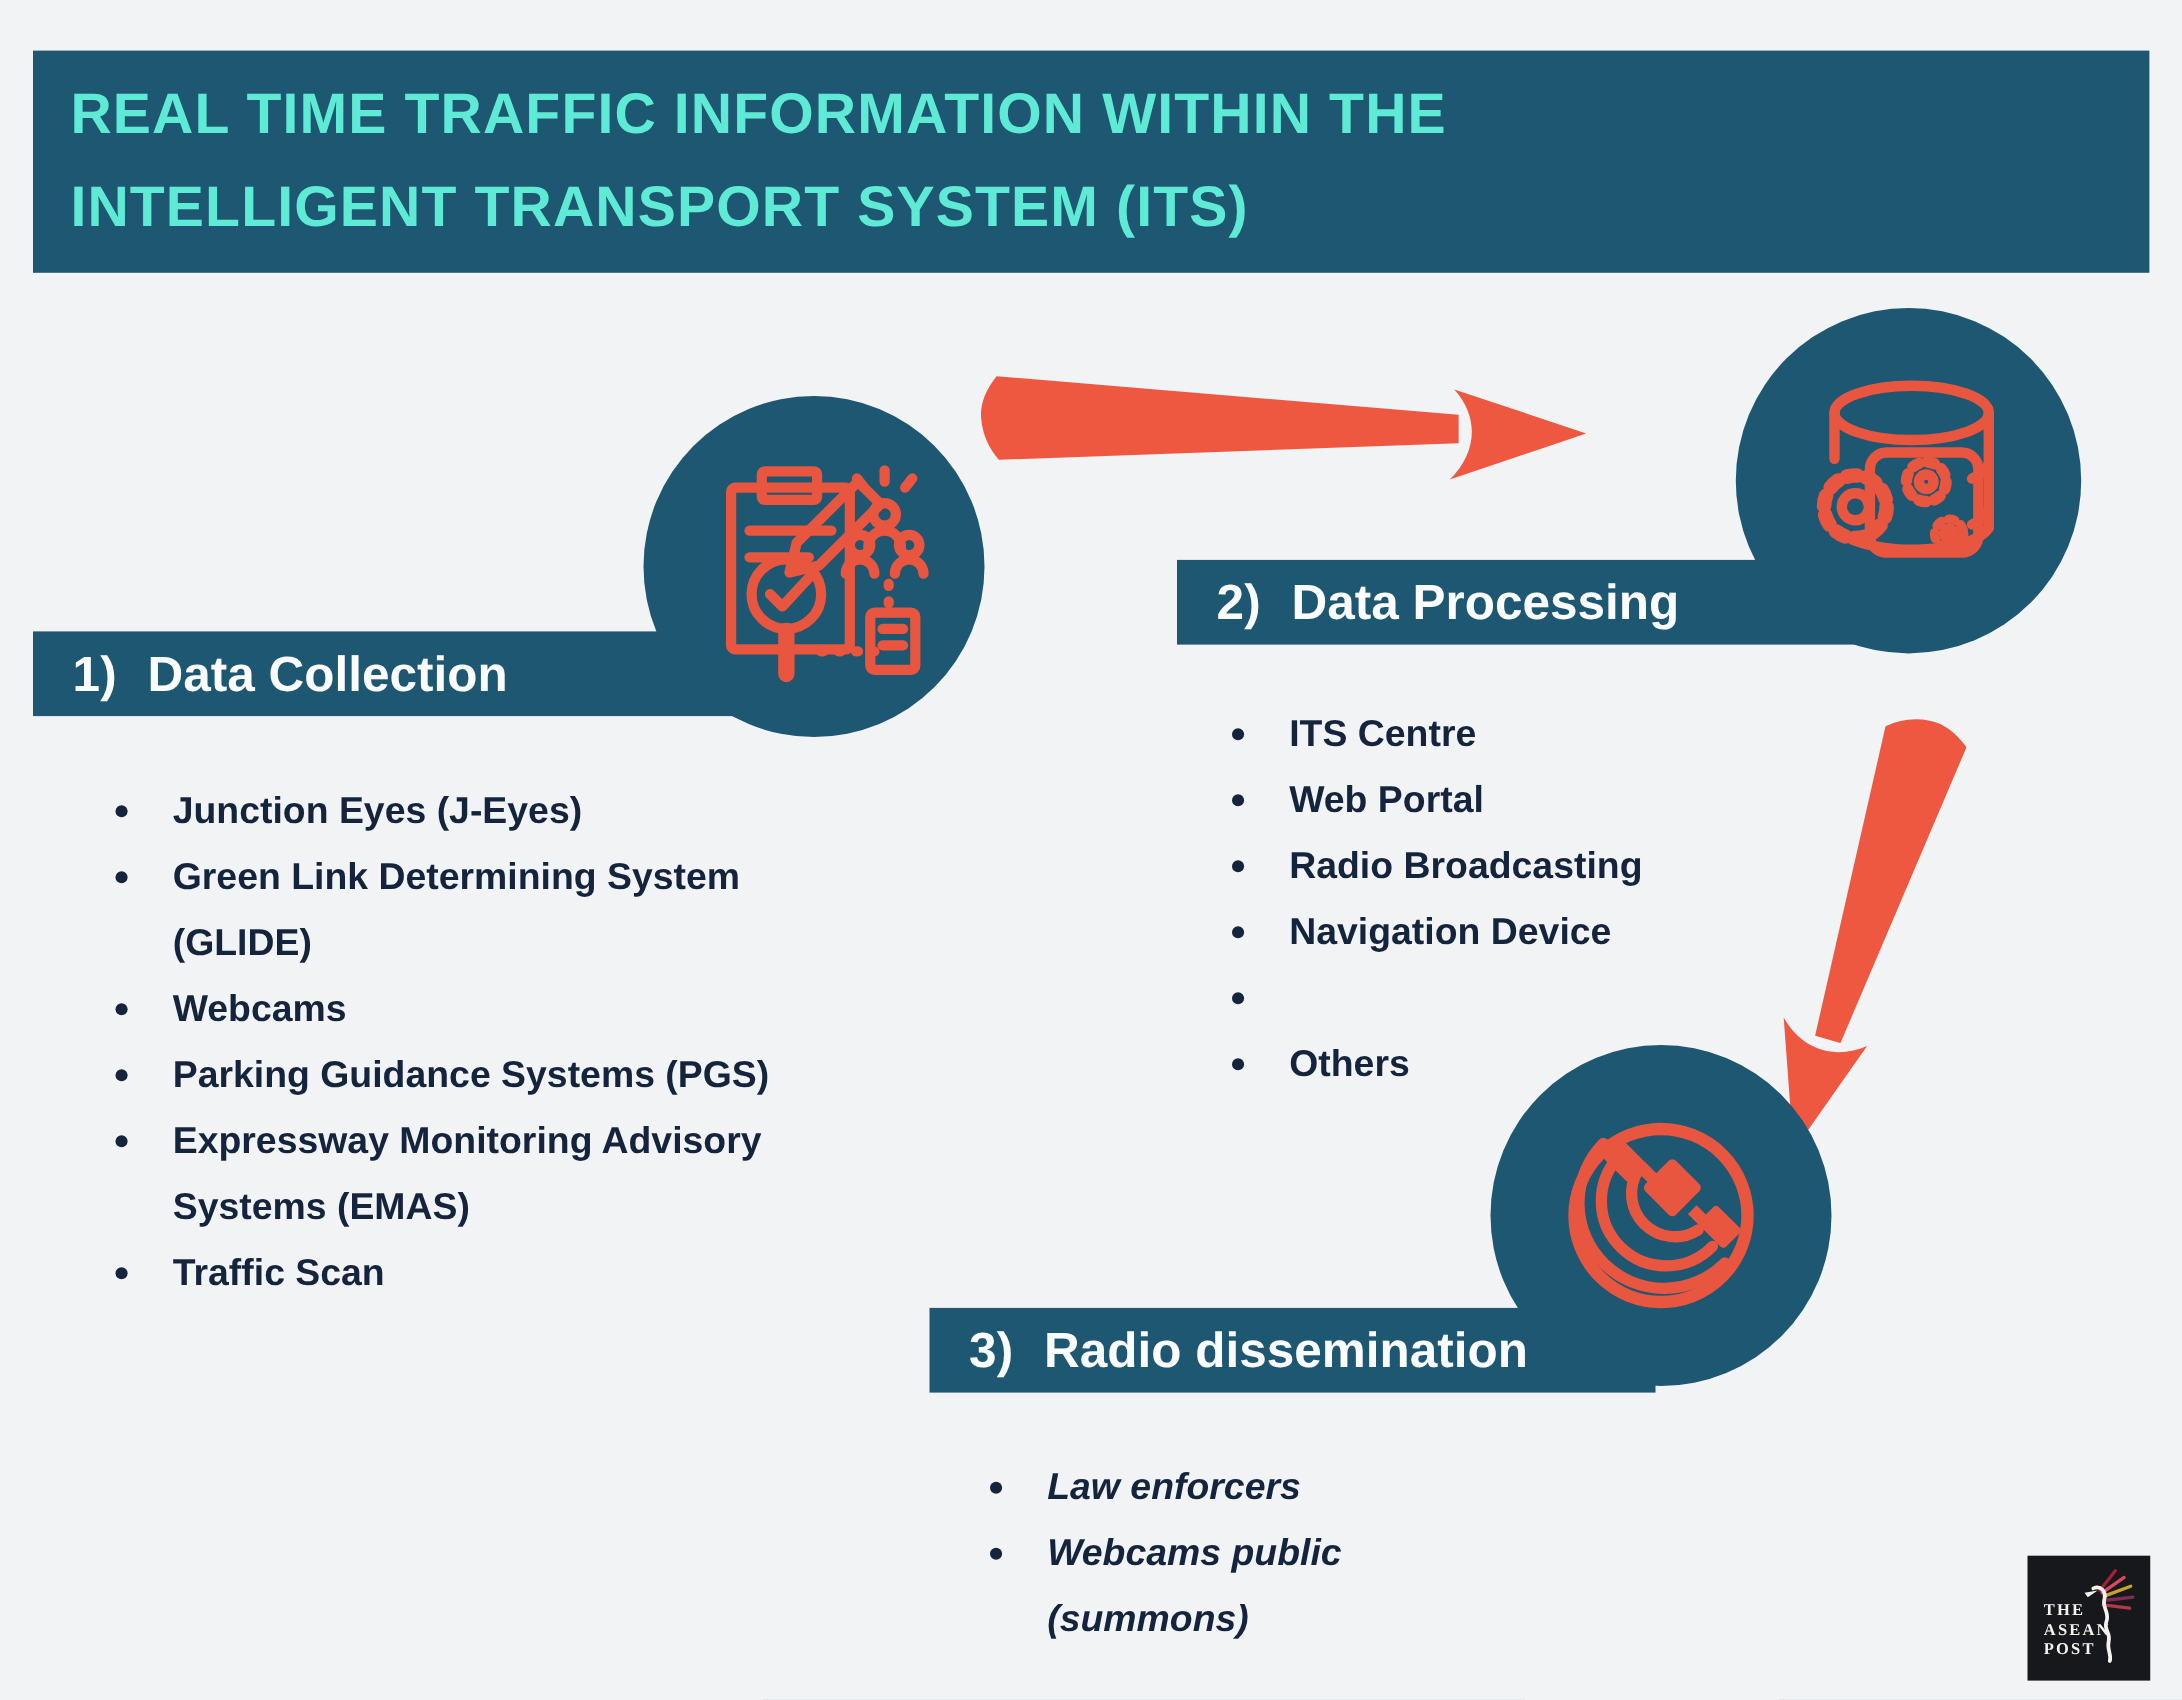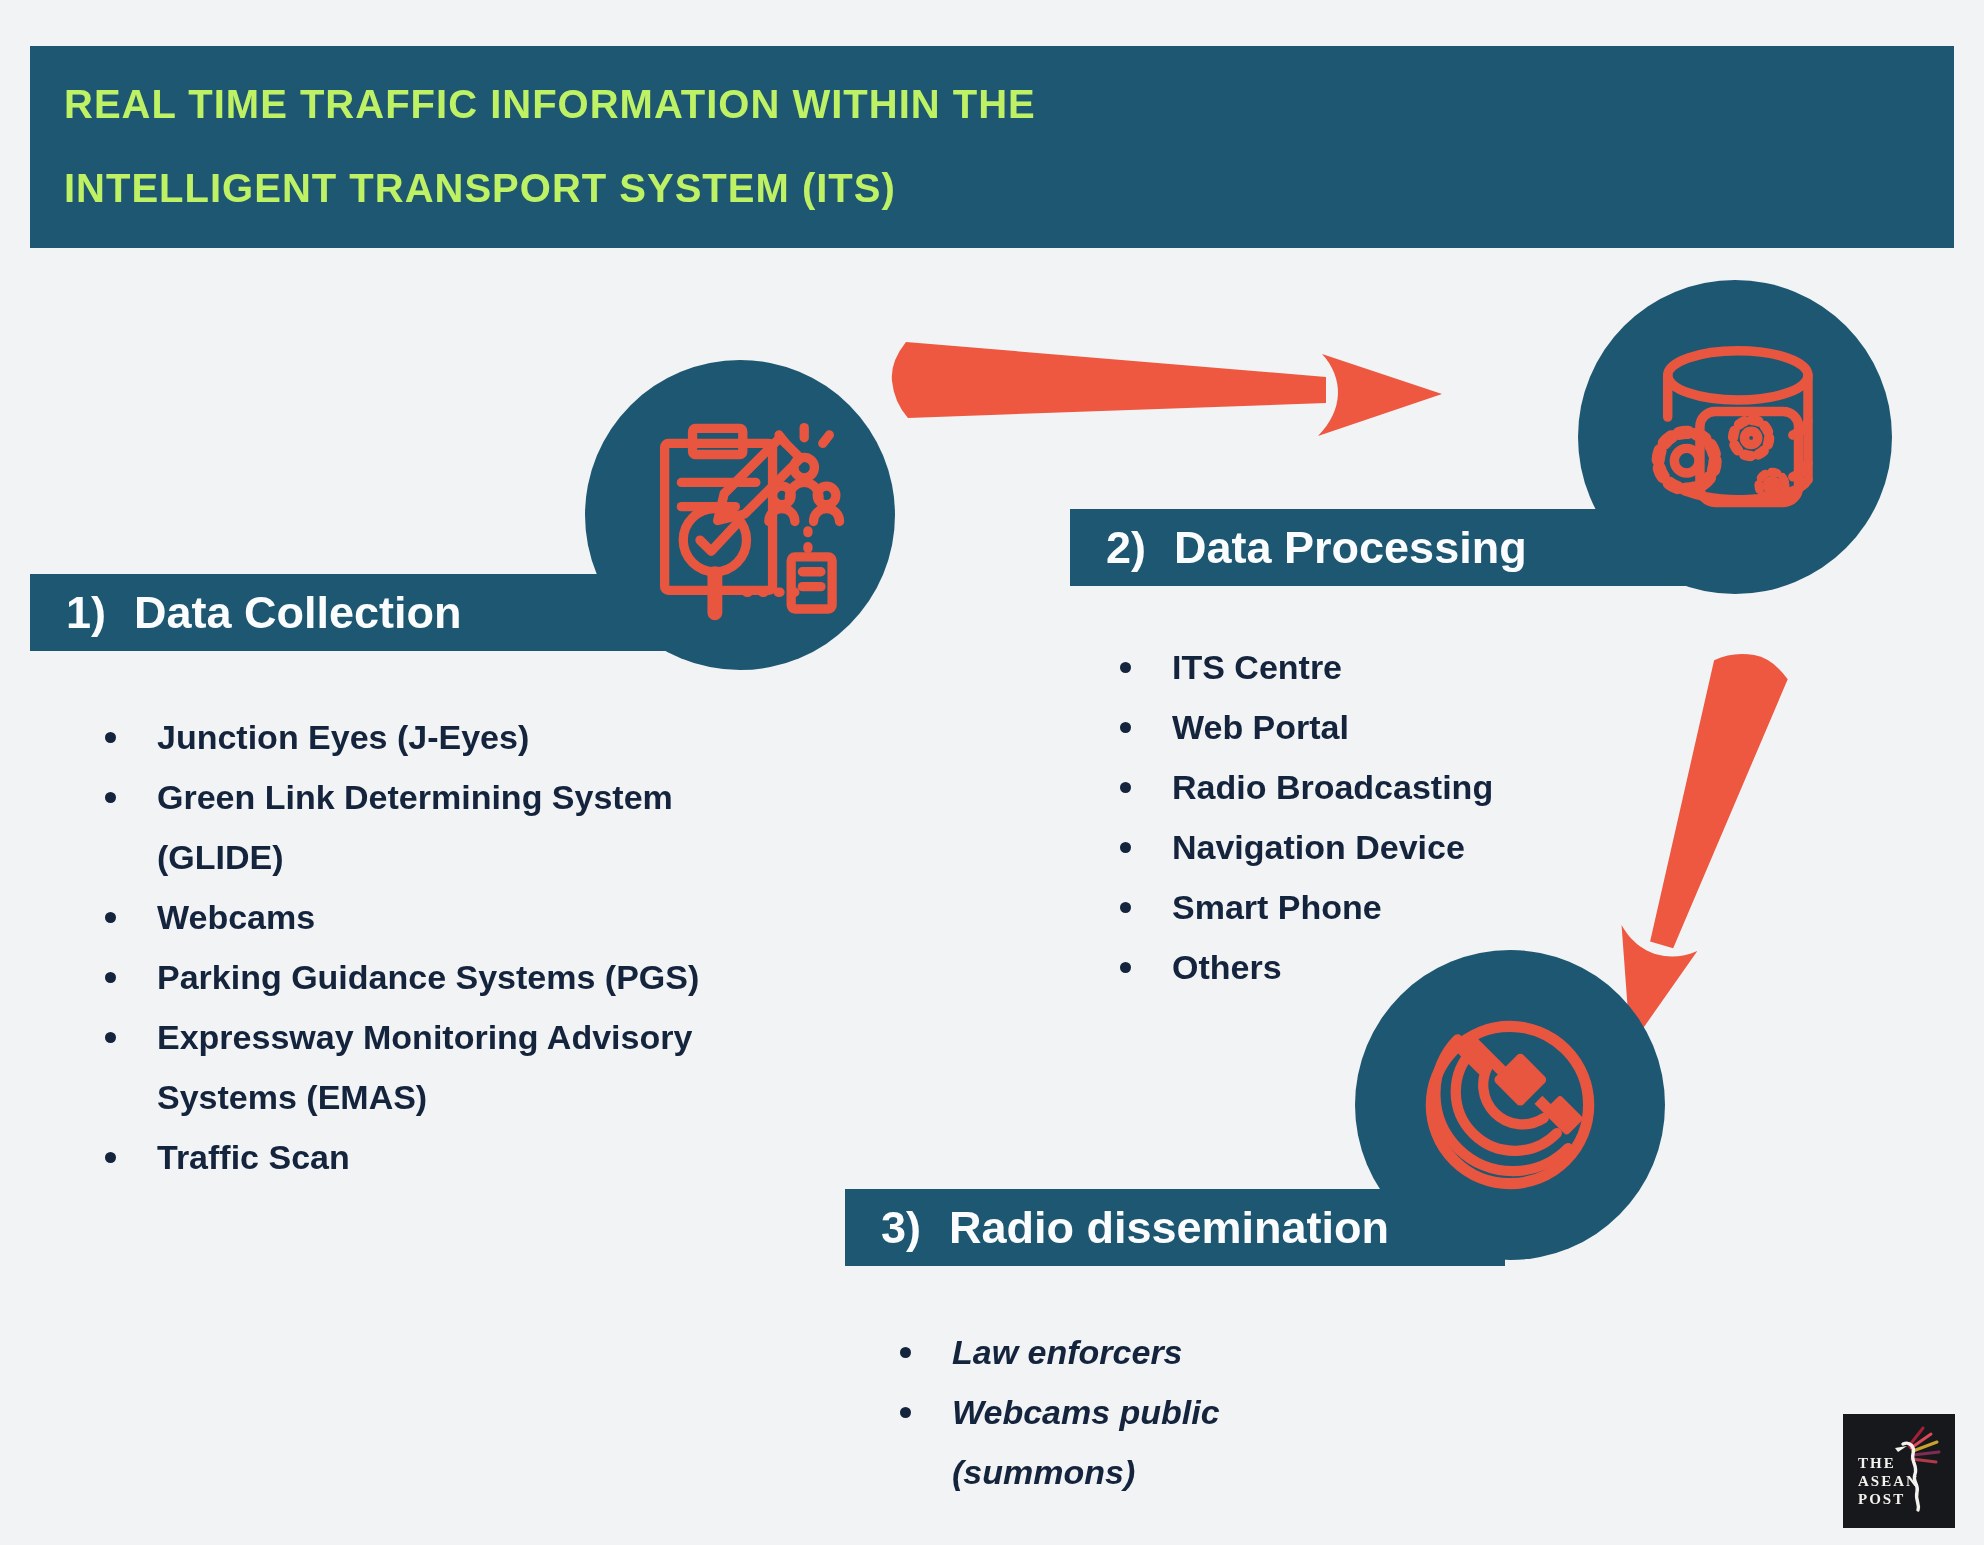--- a/index.html
+++ b/index.html
@@ -6,21 +6,21 @@
   .canvas{
     position:relative;width:1984px;height:1545px;overflow:hidden;
     background:#f1f3f5;font-family:"Liberation Sans",sans-serif;
   }
   
   .header{
     position:absolute;left:30px;top:46px;width:1924px;height:202px;
     background:#1e5771;z-index:1;
   }
   .header .line{
-    color:#bef264;font-weight:800;font-size:40px;line-height:84px;
+    color:#5eead4;font-weight:800;font-size:52px;line-height:84px;
     letter-spacing:1px;padding-left:34px;white-space:nowrap;
   }
   .header .line:first-child{padding-top:16px;}
   
   .band{
     position:absolute;height:77px;background:#1e5771;z-index:2;
     display:flex;align-items:center;color:#fbfcfd;font-weight:800;
     font-size:45px;white-space:nowrap;
   }
   .band .num{margin-left:36px;}
@@ -207,21 +207,20 @@
         <span class="txt">Radio Broadcasting</span>
       </div>
 
       <div class="item">
         <span class="dot"></span>
         <span class="txt">Navigation Device</span>
       </div>
 
       <div class="item">
         <span class="dot"></span>
-        <span class="txt">Smart Phone</span>
       </div>
 
       <div class="item">
         <span class="dot"></span>
         <span class="txt">Others</span>
       </div>
     </div>
 
   <div class="list" id="list3">
 

